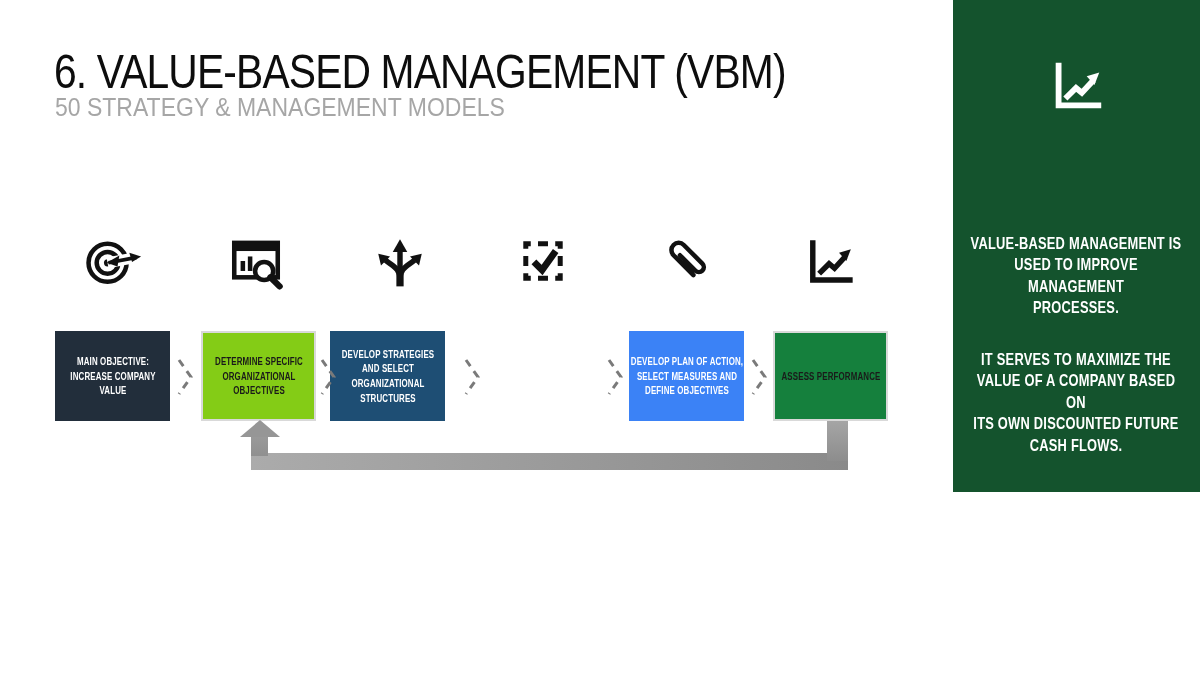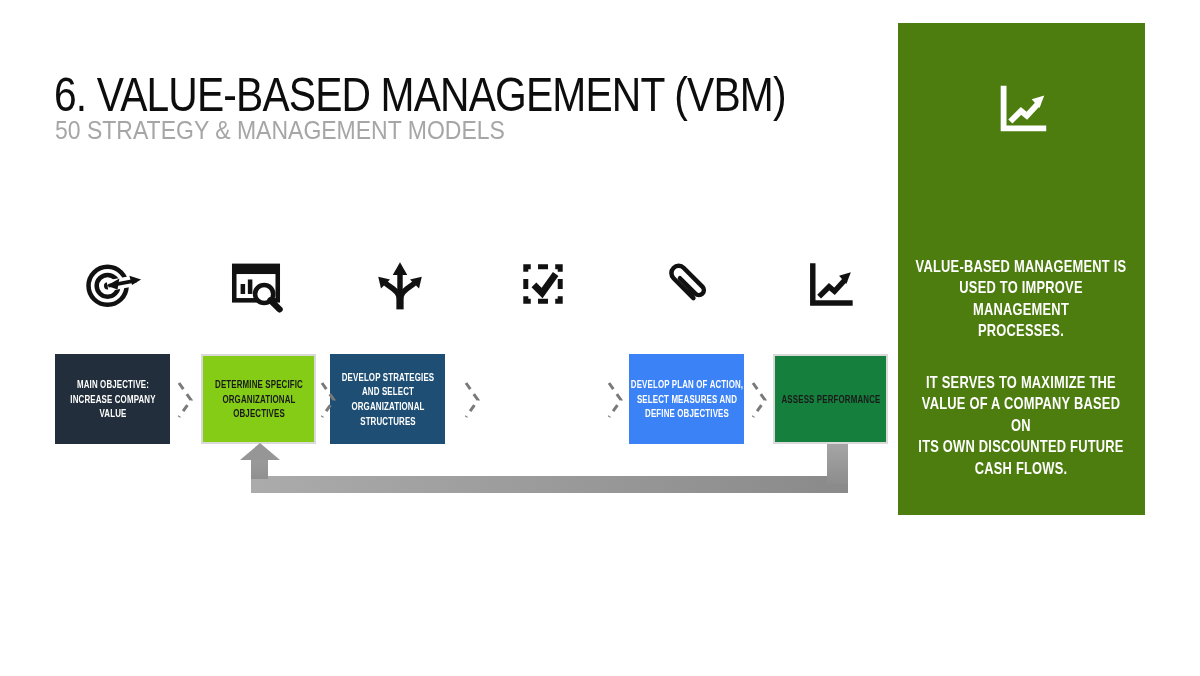--- a/index.html
+++ b/index.html
@@ -1,17 +1,17 @@
 <!DOCTYPE html>
 <html><head>
 <meta charset="utf-8">
 <style>
   html,body{margin:0;padding:0;background:#ffffff;}
   .slide{position:relative;width:1200px;height:492px;background:#ffffff;overflow:hidden;
-         font-family:"Liberation Sans", sans-serif;margin-top:23px;}
+         font-family:"Liberation Sans", sans-serif;}
   
   .title{position:absolute;left:54px;top:44px;font-size:48px;font-weight:400;color:#0d0d0d;
          letter-spacing:-1px;white-space:pre;transform:scaleX(0.85);transform-origin:left top;}
   .subtitle{position:absolute;left:55px;top:93px;font-size:25px;font-weight:400;color:#a6a6a6;
          letter-spacing:0px;white-space:pre;transform:scaleX(0.92);transform-origin:left top;}
   
   .icon{position:absolute;top:232px;width:58px;height:58px;}
   .icon svg{width:100%;height:100%;}
   .i0{left:84px;} .i1{left:227px;} .i2{left:371px;} .i3{left:514px;} .i4{left:658px;} .i5{left:801px;}
 
@@ -36,21 +36,21 @@
   .fb-v{position:absolute;left:827px;top:421px;width:21px;height:40px;
         background:linear-gradient(to bottom,#a5a5a5,#8d8d8d);}
   .fb-shaft{position:absolute;left:251px;top:436px;width:17px;height:20px;
         background:linear-gradient(to bottom,#9a9a9a,#909090);}
   .fb-head{position:absolute;left:240px;top:420px;width:0;height:0;
         border-left:20px solid transparent;border-right:20px solid transparent;
         border-bottom:17px solid #969696;}
   
   .logo{position:absolute;left:27px;top:577px;width:95px;height:95px;}
   
-  .sidebar{position:absolute;left:898px;top:0;width:247px;height:676px;background:#4d7c0f;}
+  .sidebar{position:absolute;left:953px;top:0;width:247px;height:676px;background:#14532d;}
   .sb-icon{position:absolute;left:93px;top:54px;width:62px;height:62px;}
   .sb-p{position:absolute;left:-17px;width:280px;text-align:center;color:#ffffff;
         font-size:16.5px;font-weight:700;line-height:1.3;letter-spacing:0.3px;
         white-space:pre-line;transform:scaleX(0.78);transform-origin:center top;}
   .sb-p1{top:233px;}
   .sb-p2{top:349px;}
 </style>
 </head>
 <body>
 

